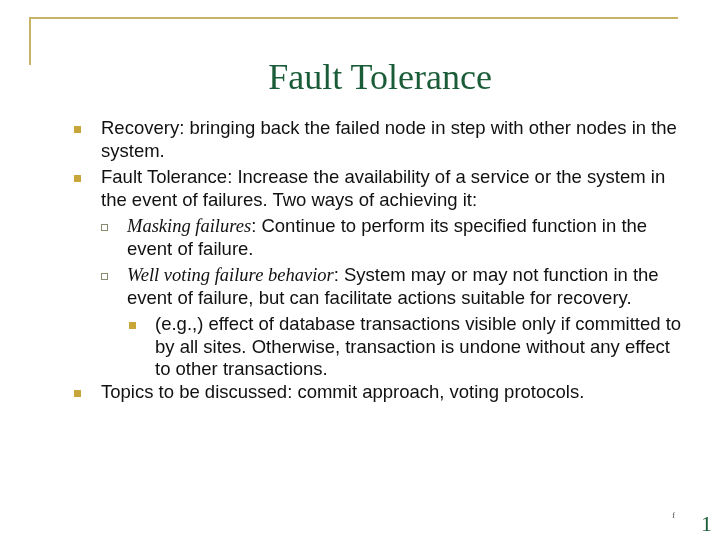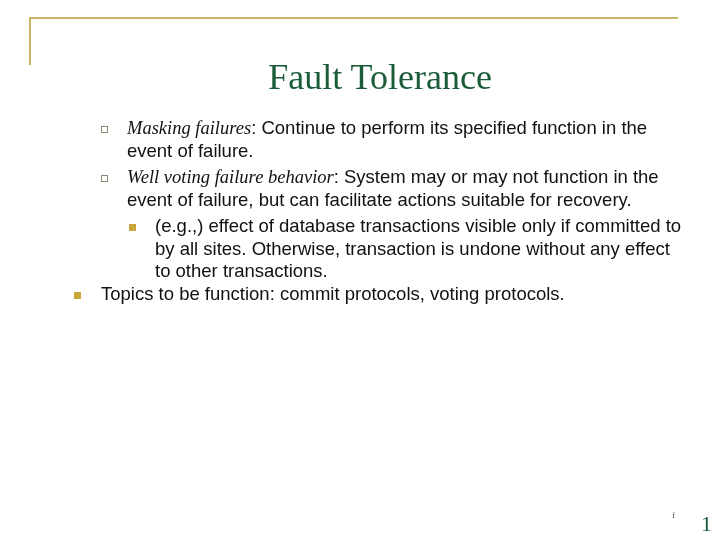--- a/index.html
+++ b/index.html
@@ -21,30 +21,36 @@
 </style>
 </head>
 <body>
 
 <div class="frame-h"></div>
 <div class="frame-v"></div>
 
 <div class="title">Fault Tolerance</div>
 
 <div class="content">
+  <div class="l1">
+    <span>Recovery: bringing back the failed node in step with other nodes in the system.</span>
+  </div>
+  <div class="l1">
+    <span>Fault Tolerance: Increase the availability of a service or the system in the event of failures. Two ways of achieving it:</span>
+  </div>
   <div class="l2">
     <span class="box"></span>
     <em>Masking failures</em><span>: Continue to perform its specified function in the event of failure.</span>
   </div>
   <div class="l2">
     <span class="box"></span>
     <em>Well voting failure behavior</em><span>: System may or may not function in the event of failure, but can facilitate actions suitable for recovery.</span>
   </div>
   <div class="l3">
     <span>(e.g.,) effect of database transactions visible only if committed to by all sites. Otherwise, transaction is undone without any effect to other transactions.</span>
   </div>
   <div class="l1">
-    <span>Topics to be function: commit protocols, voting protocols.</span>
+    <span>Topics to be discussed: commit approach, voting protocols.</span>
   </div>
 </div>
 
 <div class="footnote">f</div>
 <div class="pagenum">1</div>
 
 </body></html>

